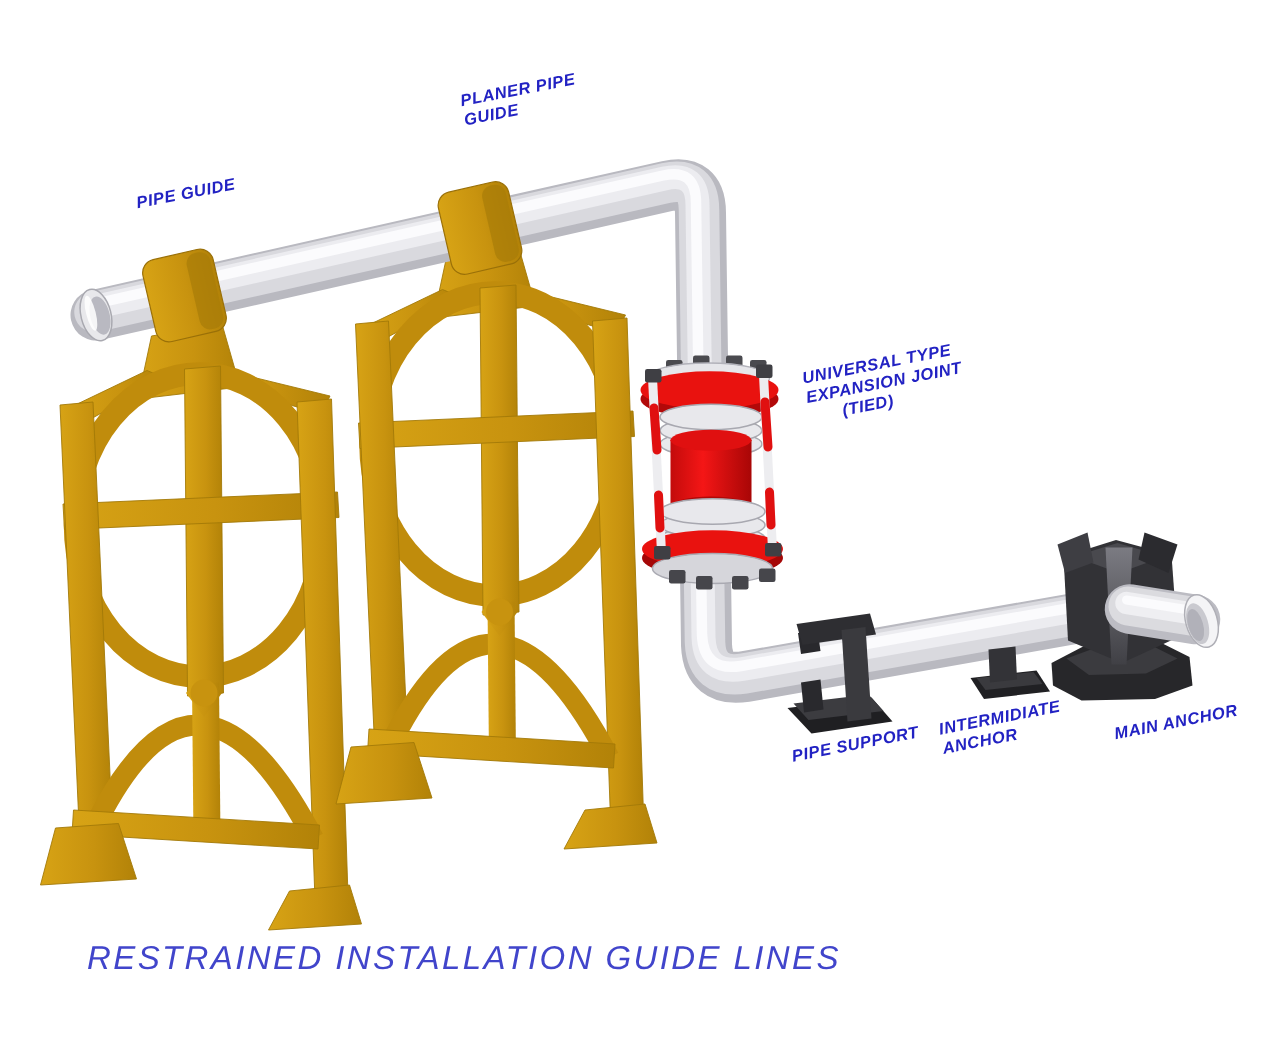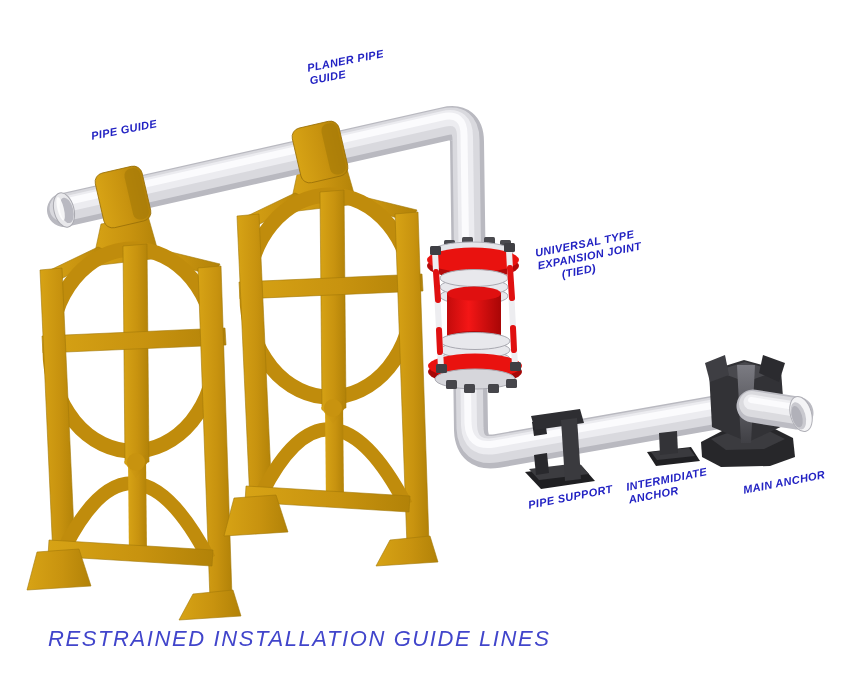--- a/index.html
+++ b/index.html
@@ -14,21 +14,21 @@
     color:#2222c3;
     letter-spacing:.4px;
     line-height:13px;
     transform:rotate(-11deg);
     transform-origin:left top;
     white-space:nowrap;
   }
   .callout .ln{display:block;}
   .callout .ln.indent{margin-left:22px;}
   .diagram-title{
-    position:absolute;left:48px;top:626px;
+    position:absolute;left:58px;top:626px;
     font:italic 22px "Liberation Sans",sans-serif;
     color:#4145cb;
     letter-spacing:1.6px;
     white-space:nowrap;
   }
 </style>
 </head>
 <body>
 
 <div class="stage">

